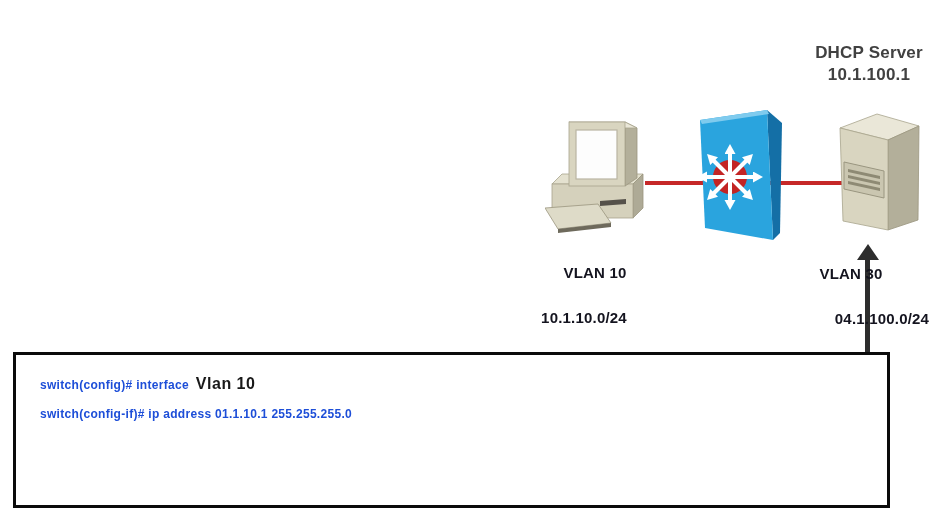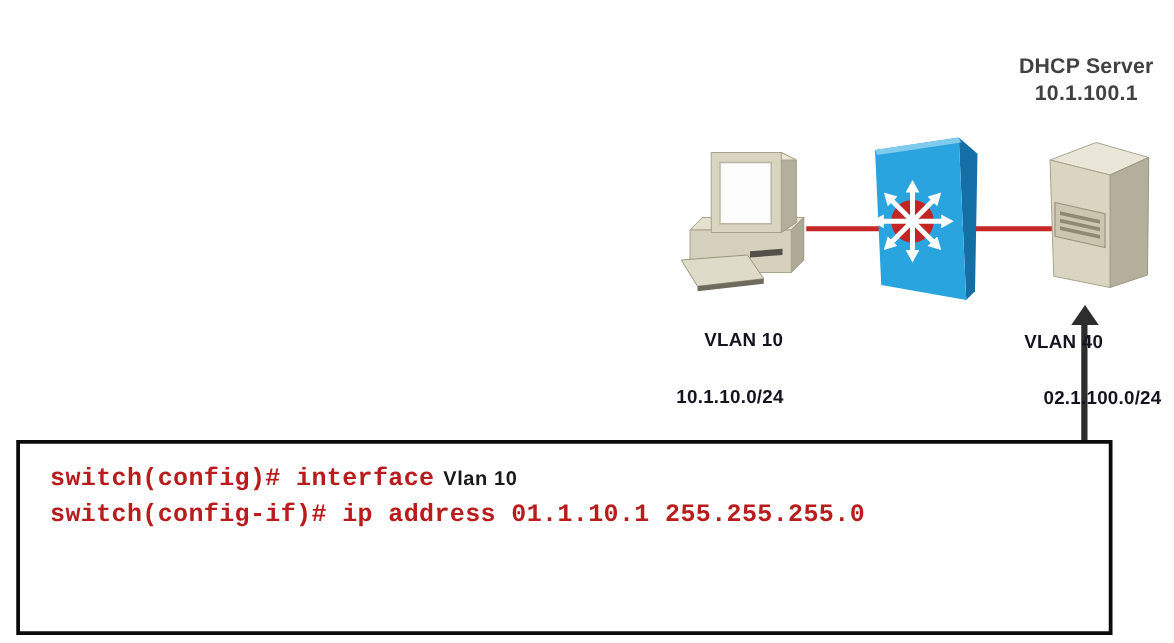--- a/index.html
+++ b/index.html
@@ -66,23 +66,23 @@
     position: absolute;
     left: 13px; top: 352px;
     width: 877px; height: 156px;
     border: 3px solid #0b0b0b;
     background: #ffffff;
     padding: 14px 12px 0 24px;
     z-index: 4;
   }
   .cli-line { height: 29px; line-height: 29px; white-space: pre; }
   .code {
-    font-family: Liberation Mono, monospace;
-    font-weight: 700; font-size: 20px;
-    letter-spacing: 0.3px; color: #b91c1c;
+    font-family: Liberation Sans, sans-serif;
+    font-weight: 700; font-size: 12px;
+    letter-spacing: 0.3px; color: #1d4ed8;
   }
   .annot {
     font-family: "Liberation Sans", sans-serif;
     font-weight: 700; font-size: 16px;
     letter-spacing: 0.5px; color: #191919;
     margin-left: 7px;
   }
 </style>
 </head>
 <body>
@@ -158,22 +158,22 @@
       <polygon points="7,50 47,59 47,86 7,77" fill="#cac6b0" stroke="#9a9680" stroke-width="1"></polygon>
 
       <polygon points="11,57 43,64 43,67 11,60" fill="#8e8a74"></polygon>
       <polygon points="11,63 43,70 43,73 11,66" fill="#8e8a74"></polygon>
       <polygon points="11,69 43,76 43,79 11,72" fill="#8e8a74"></polygon>
     </svg>
   </div>
 
   <div class="netlabel vlan10">VLAN 10</div>
   <div class="netlabel subnet10">10.1.10.0/24</div>
-  <div class="netlabel vlan20">VLAN 40</div>
-  <div class="netlabel subnet20">02.1.100.0/24</div>
+  <div class="netlabel vlan20">VLAN 30</div>
+  <div class="netlabel subnet20">04.1.100.0/24</div>
 
   <div class="arrow-line"></div>
   <div class="arrow-head"></div>
 
   <div class="console">
     <div class="cli-line"><span class="code">switch(config)# interface</span><span class="annot">Vlan 10</span></div>
     <div class="cli-line"><span class="code">switch(config-if)# ip address 01.1.10.1 255.255.255.0</span><span class="annot"></span></div>
   </div>
 
 </div>

